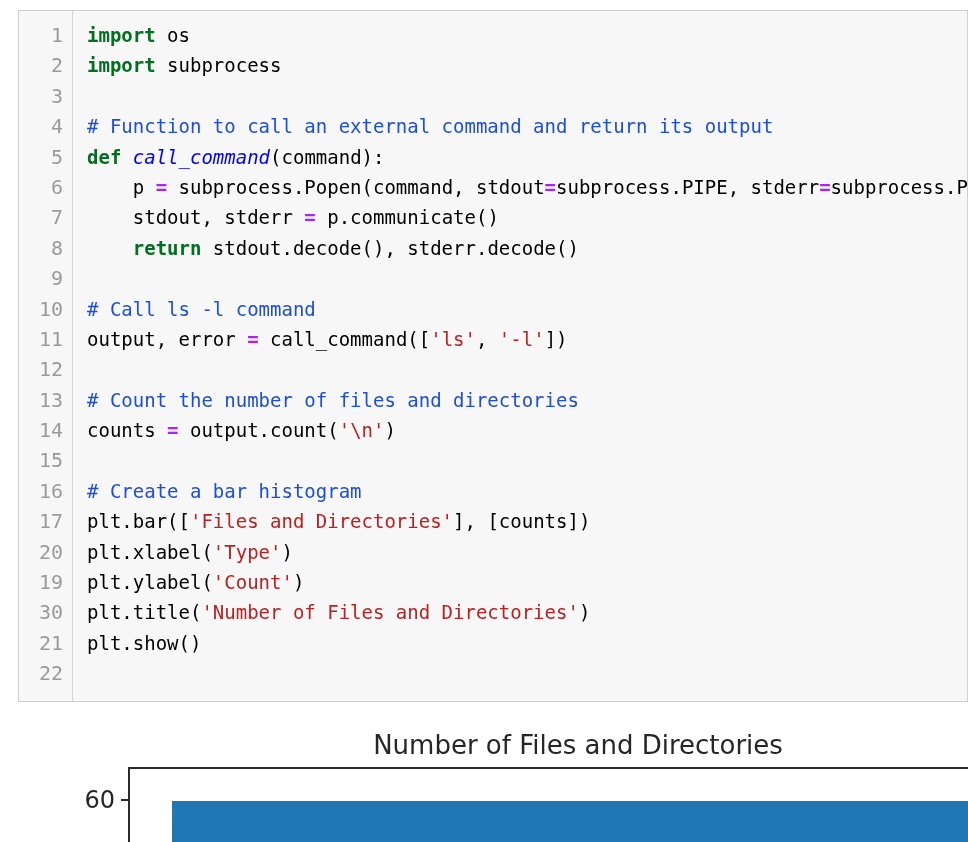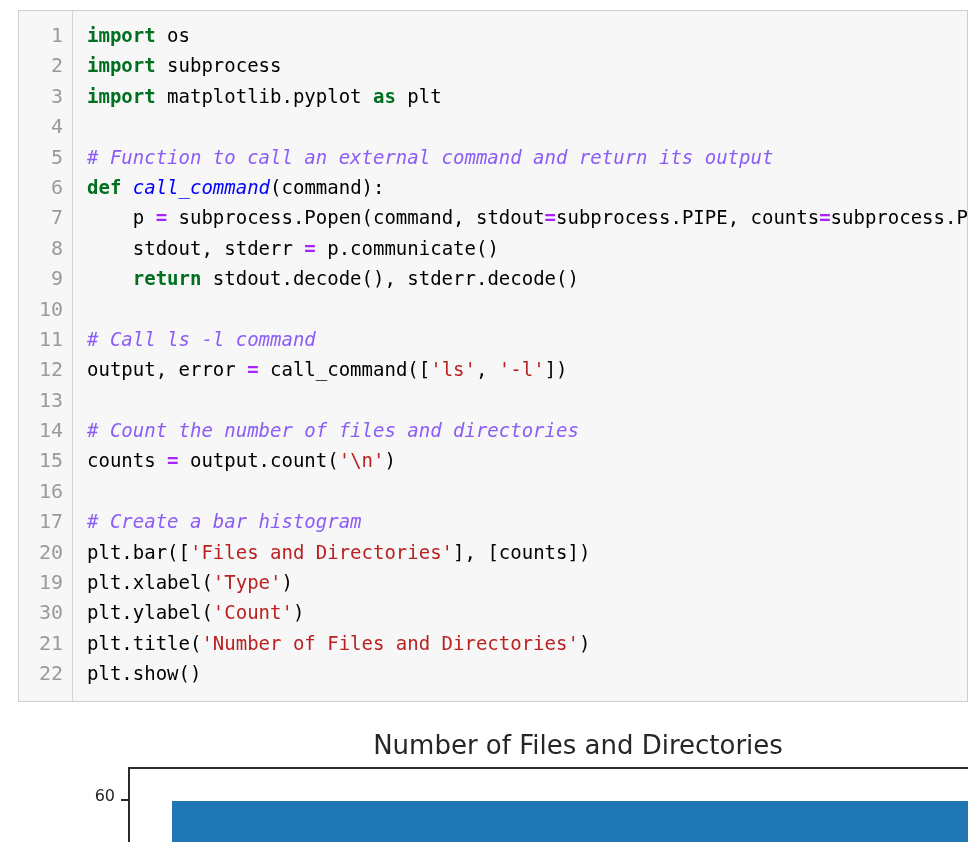--- a/index.html
+++ b/index.html
@@ -39,21 +39,21 @@
     flex:1 1 auto;padding-top:9px;padding-left:14px;
     overflow:hidden;background:#f7f7f7;
   }
   .code .ln{
     font-family:"DejaVu Sans Mono","Liberation Mono",monospace;
     font-size:19px;line-height:30.4px;height:30.4px;
     white-space:pre;color:#000000;
   }
   .k   {color:#007020;font-weight:700;}   
   .fn  {color:#0000ff;font-style:italic;}                   
-  .cm  {color:#8b5cf6;font-style:italic;} 
+  .cm  {color:#1d4ed8;} 
   .st  {color:#ba2121;}                   
   .op  {color:#aa22ff;font-weight:700;}   
   .pl  {color:#000000;}                   
 
   
   .figure{
     position:absolute;left:0px;top:706px;width:968px;height:136px;
     background:#ffffff;overflow:hidden;
   }
   .fig-title{
@@ -69,21 +69,21 @@
   .bar{
     position:absolute;left:42px;top:32px;width:1000px;height:110px;
     background:#1f77b4;
   }
   .ytick-line{
     position:absolute;left:121px;top:93px;width:8px;height:2.2px;background:#2b2b2b;
   }
   .ytick-label{
     position:absolute;left:60px;top:80px;width:55px;text-align:right;
     font-family:"DejaVu Sans","Liberation Sans",sans-serif;
-    font-size:16px;color:#262626;white-space:nowrap;
+    font-size:24px;color:#262626;white-space:nowrap;
   }
 </style>
 </head>
 <body>
 
 <div class="page">
 
   <div class="prompt">]:</div>
 
   <div class="cell">
@@ -108,25 +108,24 @@
           <div>17</div>
           <div>20</div>
           <div>19</div>
           <div>30</div>
           <div>21</div>
           <div>22</div>
         </div>
       <div class="code">
           <div class="ln"><span class="k">import</span><span class="pl"> os</span></div>
           <div class="ln"><span class="k">import</span><span class="pl"> subprocess</span></div>
-          <div class="ln"><span class="k">import</span><span class="pl"> matplotlib.pyplot </span><span class="k">as</span><span class="pl"> plt</span></div>
           <div class="ln">&nbsp;</div>
           <div class="ln"><span class="cm"># Function to call an external command and return its output</span></div>
           <div class="ln"><span class="k">def</span><span class="pl"> </span><span class="fn">call_command</span><span class="pl">(command):</span></div>
-          <div class="ln"><span class="pl">    p </span><span class="op">=</span><span class="pl"> subprocess.Popen(command, stdout</span><span class="op">=</span><span class="pl">subprocess.PIPE, counts</span><span class="op">=</span><span class="pl">subprocess.PIPE)</span></div>
+          <div class="ln"><span class="pl">    p </span><span class="op">=</span><span class="pl"> subprocess.Popen(command, stdout</span><span class="op">=</span><span class="pl">subprocess.PIPE, stderr</span><span class="op">=</span><span class="pl">subprocess.PIPE)</span></div>
           <div class="ln"><span class="pl">    stdout, stderr </span><span class="op">=</span><span class="pl"> p.communicate()</span></div>
           <div class="ln"><span class="pl">    </span><span class="k">return</span><span class="pl"> stdout.decode(), stderr.decode()</span></div>
           <div class="ln">&nbsp;</div>
           <div class="ln"><span class="cm"># Call ls -l command</span></div>
           <div class="ln"><span class="pl">output, error </span><span class="op">=</span><span class="pl"> call_command([</span><span class="st">'ls'</span><span class="pl">, </span><span class="st">'-l'</span><span class="pl">])</span></div>
           <div class="ln">&nbsp;</div>
           <div class="ln"><span class="cm"># Count the number of files and directories</span></div>
           <div class="ln"><span class="pl">counts </span><span class="op">=</span><span class="pl"> output.count(</span><span class="st">'\n'</span><span class="pl">)</span></div>
           <div class="ln">&nbsp;</div>
           <div class="ln"><span class="cm"># Create a bar histogram</span></div>

